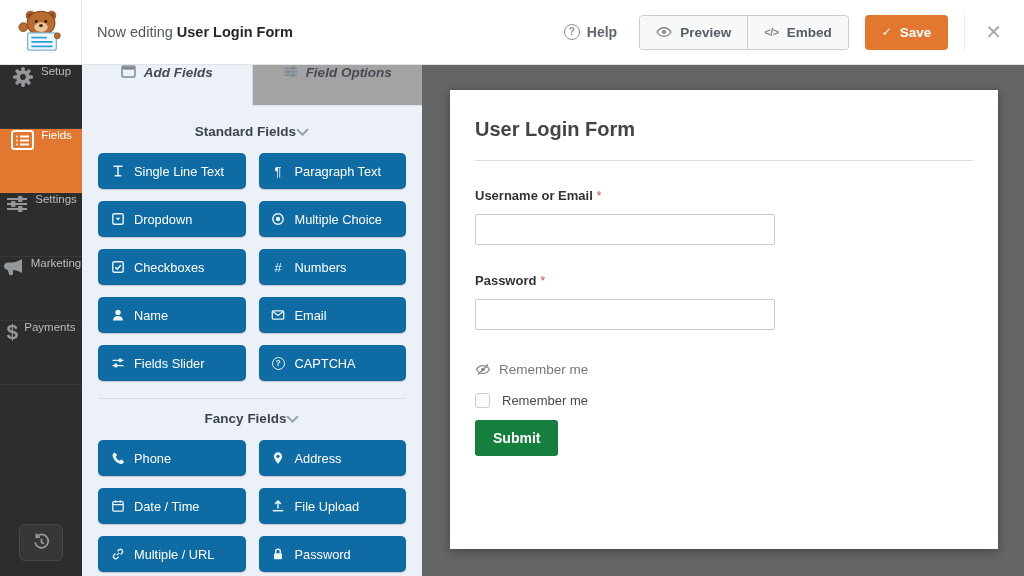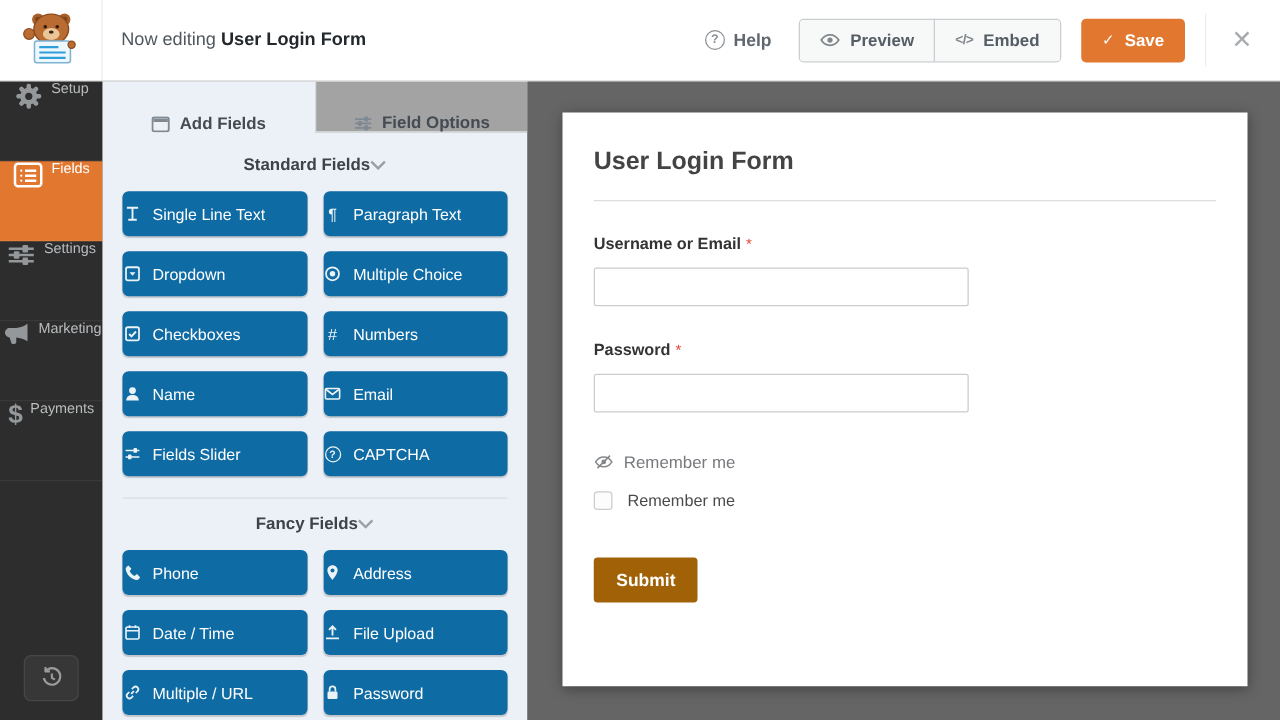--- a/index.html
+++ b/index.html
@@ -44,32 +44,32 @@
   .side-item.active .si { color:#fff; }
   .dollar-glyph { font-size:21px; font-weight:bold; line-height:22px; }
   .history-btn { position:absolute; bottom:15px; left:19px; width:44px; height:37px;
     background:#373737; border:1px solid #474747; border-radius:6px; color:#9b9b9b;
     display:flex; align-items:center; justify-content:center; }
 
   
   .panel { position:absolute; top:65px; left:82px; width:340px; height:511px;
     background:#ecf1f7; overflow:hidden; }
   .tabs { display:flex; height:41px; }
-  .tab { flex:1; display:flex; align-items:flex-end; justify-content:center; gap:8px;
-    font-size:13.5px; font-weight:bold; color:#444b52; }
+  .tab { flex:1; display:flex; align-items:flex-start; justify-content:center; gap:8px;
+    font-size:13.5px; font-weight:bold; color:#444b52;font-style:italic; }
   .tab .ti { color:#7e8993; display:flex; }
   .tab.inactive { background:#a3a3a3; border-left:1px solid #d4d9de; border-bottom:1px solid #dfe3e7; }
   .panel-content { padding:12px 16px 0 16px; }
   .section-head { display:flex; justify-content:center; align-items:center;
     margin:6px 1px 14px 1px; }
   .section-title { font-size:13.5px; font-weight:bold; color:#3c434a; }
   .chev { color:#98a0a8; display:flex; }
   .fields-grid { display:grid; grid-template-columns:1fr 1fr; gap:12px 13px; }
   .field-btn { height:36px; background:#0f6ba3; border-radius:5px; color:#fff;
-    font-size:12.8px; display:flex; align-items:center; gap:9px; padding:0 6px 0 0;
+    font-size:12.8px; display:flex; align-items:center; gap:9px; padding:0 6px 0 12px;
     box-shadow:0 1px 1px rgba(0,0,0,0.18); text-align:center; }
   .field-btn .fi { width:15px; display:flex; justify-content:center; align-items:center;
     opacity:0.92; flex:0 0 15px; }
   .glyph { font-size:13px; line-height:1; }
   .q-circle.inv { border-color:#fff; color:#fff; width:13px; height:13px; font-size:8.5px; }
   .hr { border-top:1px solid #d7dde4; margin:17px 0 12px 0; }
 
   
   .preview { position:absolute; top:65px; left:422px; width:602px; height:511px; background:#656565; }
   .card { position:absolute; top:25px; left:28px; width:548px; height:459px; background:#fff;
@@ -80,21 +80,21 @@
   .f-label { font-size:13px; font-weight:bold; color:#333; }
   .req { color:#e0493a; margin-left:4px; font-size:12px; }
   .f-input { display:block; width:300px; height:31px; border:1px solid #ccc; border-radius:2px;
     background:#fff; margin-top:10px; padding:0 8px; font-size:13px; color:#333; }
   .hidden-label { display:flex; align-items:center; gap:8px; color:#77797c;
     font-size:13.5px; margin-top:32px; }
   .hidden-label .hi { color:#85878a; display:flex; }
   .cb-row { display:flex; align-items:center; gap:12px; margin-top:16px; }
   .cb { width:15px; height:15px; border:1px solid #ccc; border-radius:3px; background:#fcfcfc; }
   .cb-label { font-size:13px; color:#4a4a4a; }
-  .submit-btn { margin-top:38px; background:#a16207; color:#fff; font-size:14px;
+  .submit-btn { margin-top:12px; background:#15803d; color:#fff; font-size:14px;
     font-weight:bold; padding:10px 18px; border-radius:3px; }
 </style>
 </head>
 <body>
 
 <div class="app">
 
   <div class="topbar">
     <div class="logo-box">
       <span>

